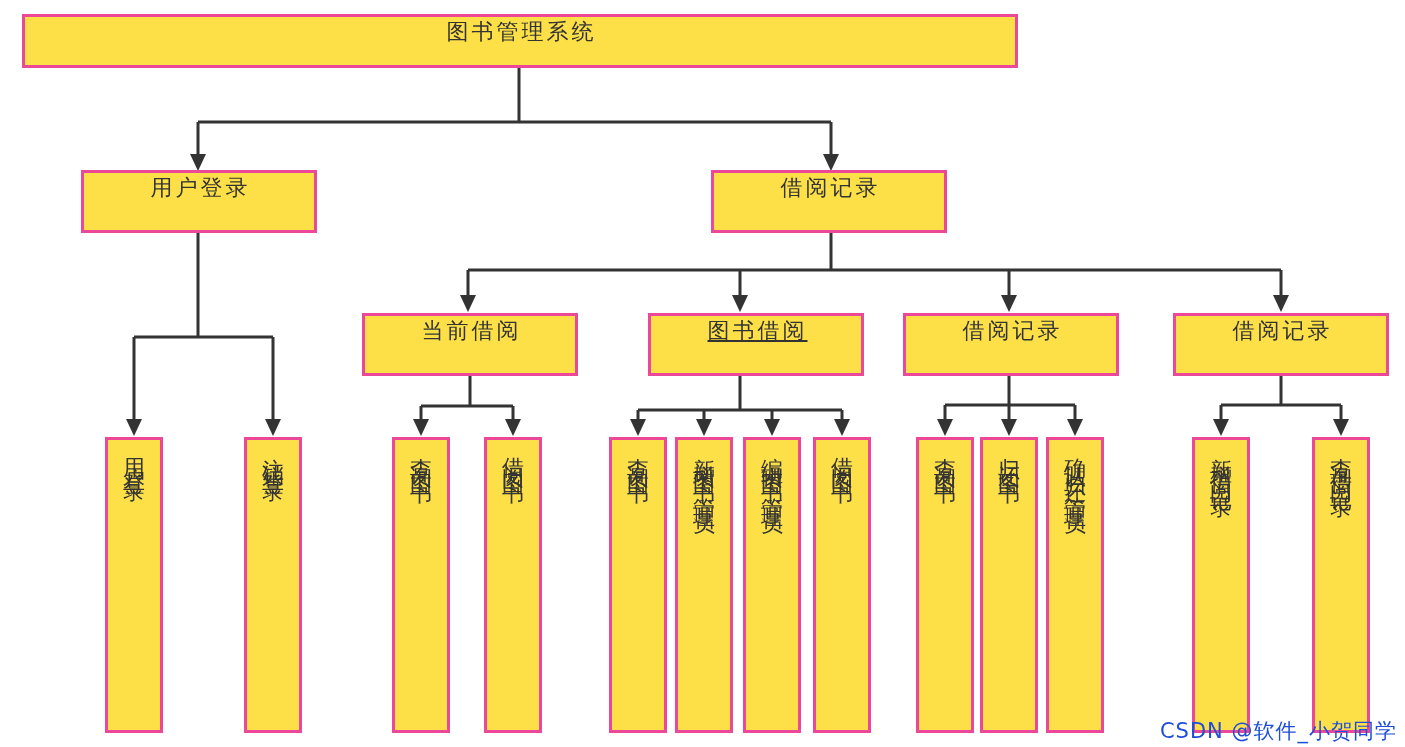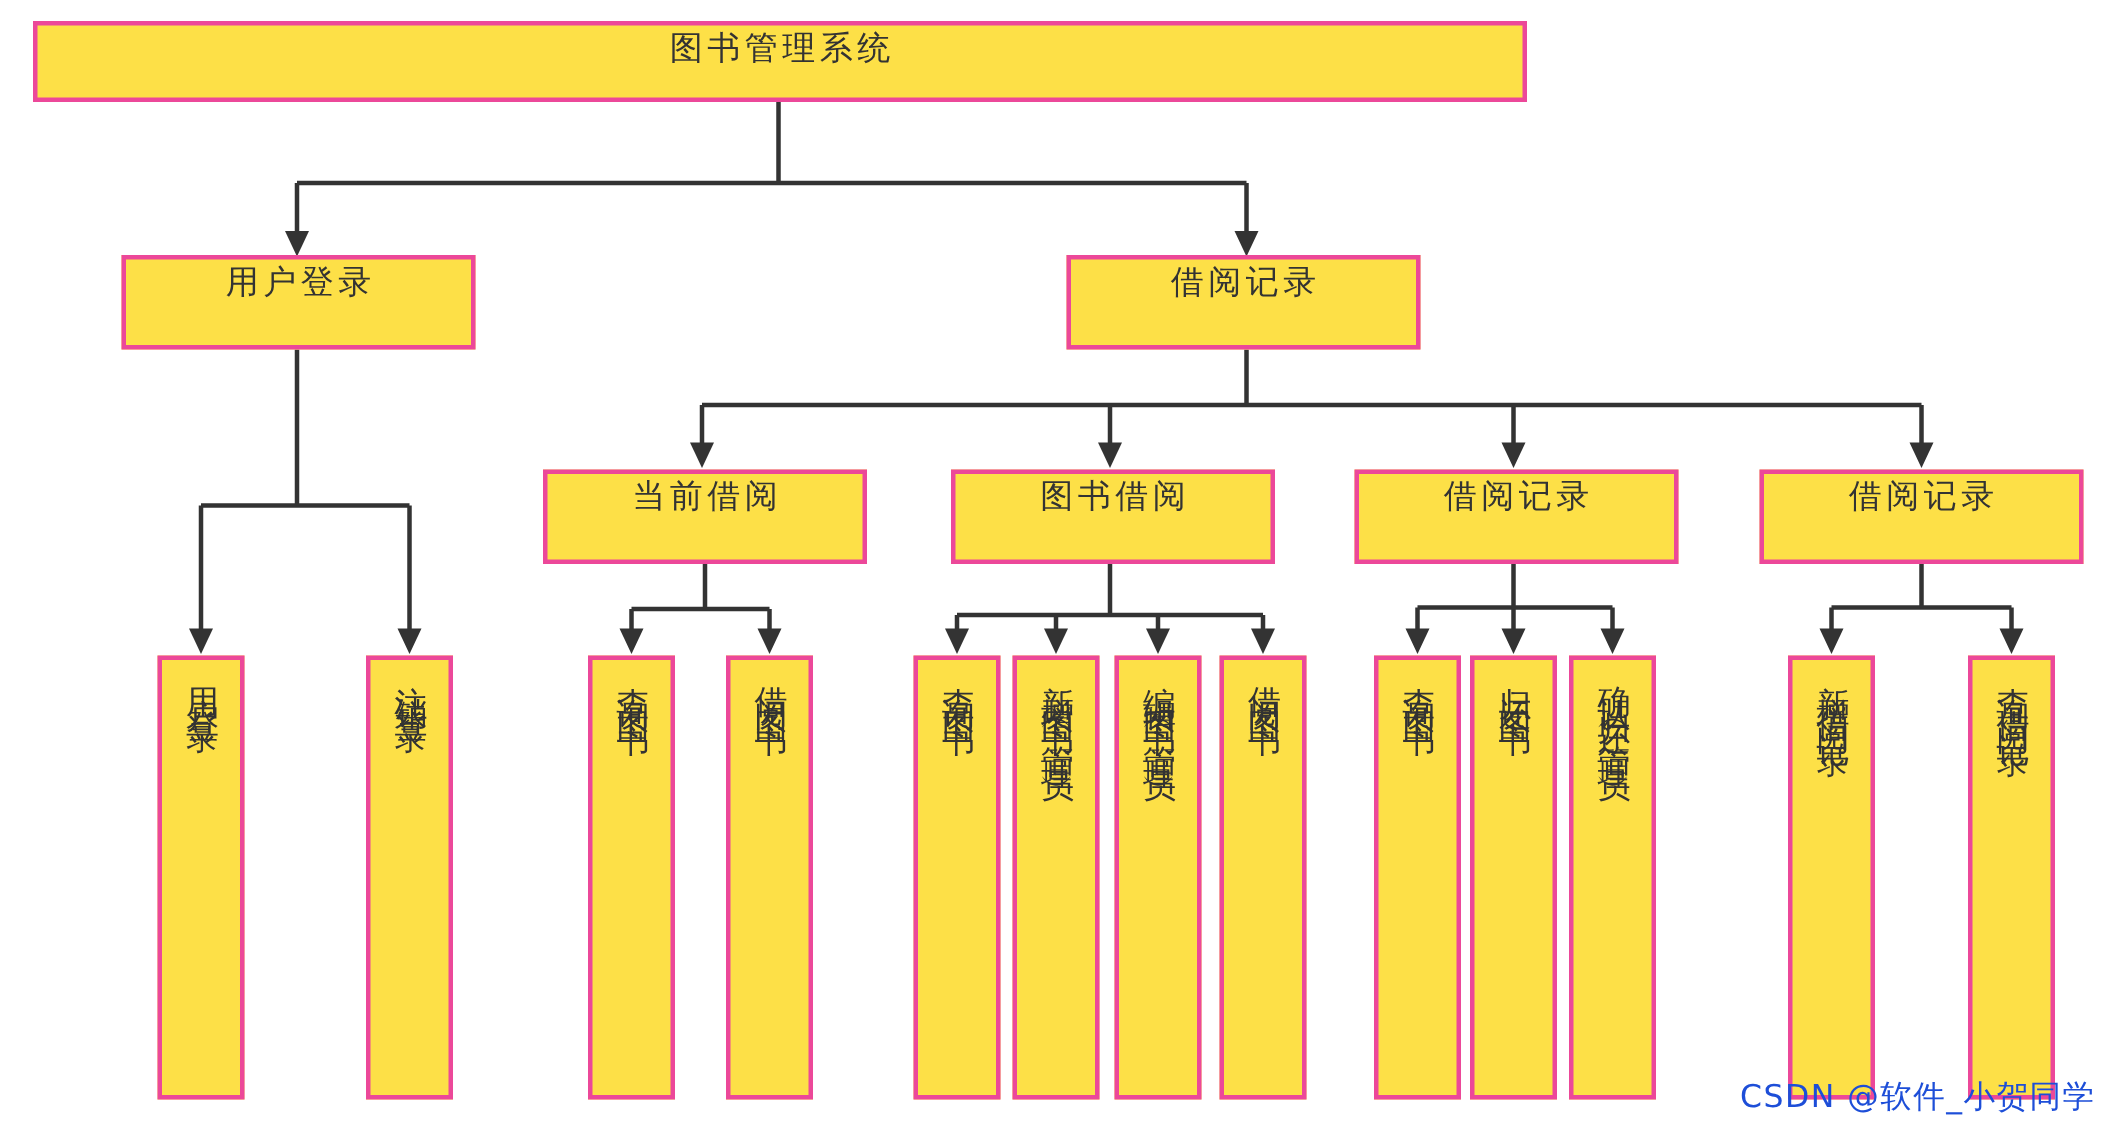--- a/index.html
+++ b/index.html
@@ -110,21 +110,21 @@
 <div class="node" style="left:81px; top:170px; width:236px; height:63px;">
   <span class="h-label">用户登录</span>
 </div>
 <div class="node" style="left:711px; top:170px; width:236px; height:63px;">
   <span class="h-label">借阅记录</span>
 </div>
 
 <div class="node" style="left:362px; top:313px; width:216px; height:63px;">
   <span class="h-label">当前借阅</span>
 </div>
-<div class="node" style="left:634px; top:313px; width:216px; height:63px;">
+<div class="node" style="left:648px; top:313px; width:216px; height:63px;text-decoration:underline;">
   <span class="h-label">图书借阅</span>
 </div>
 <div class="node" style="left:903px; top:313px; width:216px; height:63px;">
   <span class="h-label">借阅记录</span>
 </div>
 <div class="node" style="left:1173px; top:313px; width:216px; height:63px;">
   <span class="h-label">借阅记录</span>
 </div>
 
 <div class="node leaf" style="left:105px; top:437px; width:58px; height:296px;">

